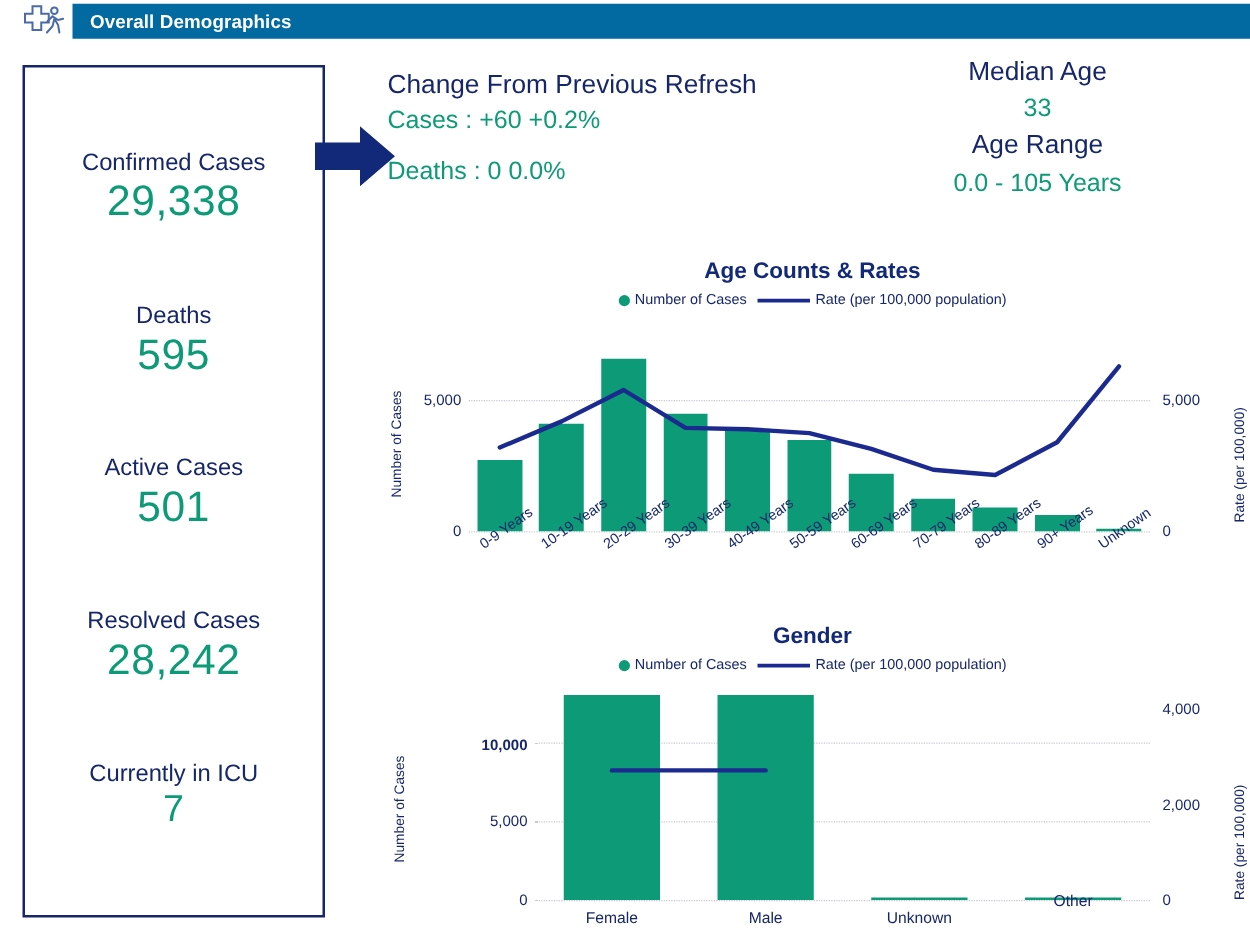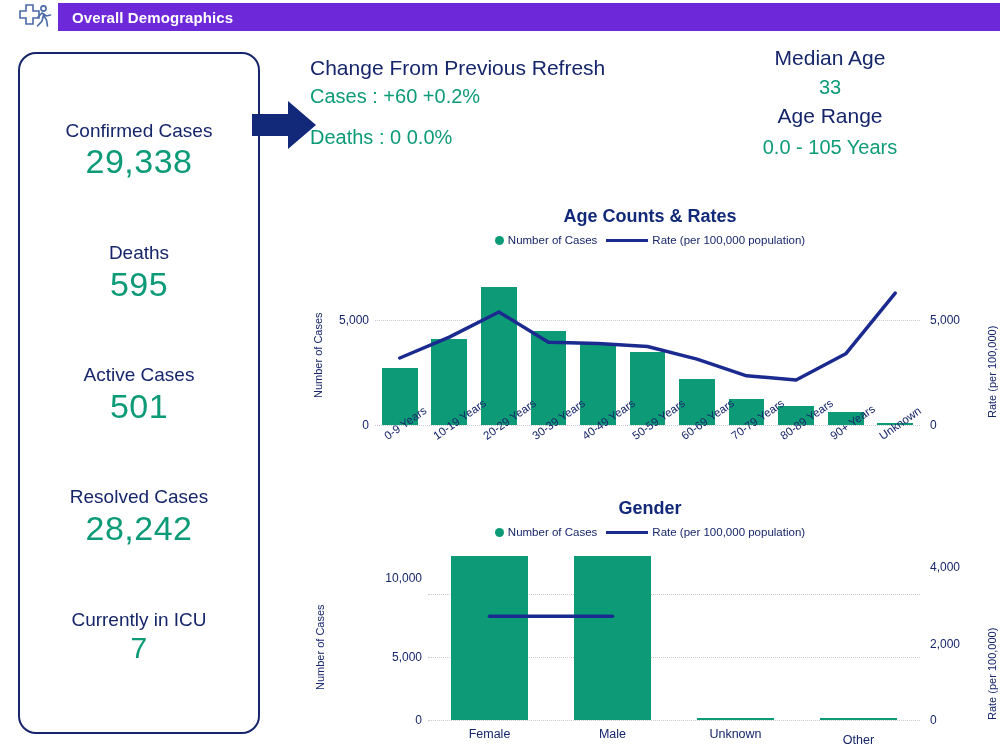--- a/index.html
+++ b/index.html
@@ -13,31 +13,31 @@
   }
   
   .header-bar{
     position:absolute;left:0;top:0;width:1000px;height:36px;
   }
   .logo{
     position:absolute;left:16px;top:2px;width:40px;height:32px;
   }
   .title-band{
     position:absolute;left:58px;top:3px;width:942px;height:28px;
-    background:#6d28d9;
+    background:#0369a1;
     display:flex;align-items:center;
   }
   .title-band .title-text{
     color:#ffffff;font-size:15px;font-weight:bold;margin-left:14px;
     letter-spacing:.1px;
   }
   
   .stats-card{
     position:absolute;left:18px;top:52px;width:242px;height:682px;
-    border:2px solid #16266b;border-radius:18px;background:#fff;
+    border:2px solid #16266b;border-radius:0;background:#fff;
     box-sizing:border-box;
     display:flex;flex-direction:column;justify-content:space-evenly;
     align-items:center;padding:6px 0;
   }
   .stat{ text-align:center; }
   .stat-label{
     font-size:19px;color:#16266b;line-height:1.15;
   }
   .stat-value{
     font-size:34px;color:#0d9b77;line-height:1.2;font-weight:400;
@@ -222,29 +222,29 @@
     </span>
   </div>
   <div class="axis-left-title" style="left:14px;top:62px;height:130px;">Number of Cases</div>
   <div class="axis-right-title" style="right:2px;top:72px;height:150px;">Rate (per 100,000)</div>
   <div class="plot" id="gender-plot" style="left:128px;top:58px;width:492px;height:164px;">
       <div class="gridline" style="top: 164px; width: 492px;"></div>
       <div class="ytick" style="top: 164px; left: -62px; width: 56px;">0</div>
       <div class="gridline" style="top: 100.923px; width: 492px;"></div>
       <div class="ytick" style="top: 100.923px; left: -62px; width: 56px;">5,000</div>
       <div class="gridline" style="top: 37.8462px; width: 492px;"></div>
-      <div class="ytick" style="top: 22px; left: -62px; width: 56px;">10,000</div>
+      <div class="ytick" style="top: 40px; left: -62px; width: 56px; font-weight: bold;">10,000</div>
       <div class="ytick right" style="top: 164px; left: 502px; width: 56px;">0</div>
       <div class="ytick right" style="top: 87.7209px; left: 502px; width: 56px;">2,000</div>
       <div class="ytick right" style="top: 11.4419px; left: 502px; width: 56px;">4,000</div>
       <div class="bar" title="Female: 14500" style="left: 23.37px; width: 76.26px; height: 164px;"></div>
       <div class="bar" title="Male: 14500" style="left: 146.37px; width: 76.26px; height: 164px;"></div>
       <div class="bar" title="Unknown: 50" style="left: 269.37px; width: 76.26px; height: 2px;"></div>
       <div class="bar" title="Other: 50" style="left: 392.37px; width: 76.26px; height: 2px;"></div>
       <svg width="492" height="164" style="position: absolute; left: 0px; top: 0px;">
         <polyline points="61.5,60.3 184.5,60.3" fill="none" stroke="#1b2a8f" stroke-width="3.5" stroke-linejoin="round" stroke-linecap="round"></polyline>
       </svg>
       <div class="xlabel-flat" style="left: 0px; top: 171px; width: 123px;">Female</div>
       <div class="xlabel-flat" style="left: 123px; top: 171px; width: 123px;">Male</div>
       <div class="xlabel-flat" style="left: 246px; top: 171px; width: 123px;">Unknown</div>
-      <div class="xlabel-flat" style="left: 369px; top: 177px; width: 123px;">Other</div>
+      <div class="xlabel-flat" style="left: 369px; top: 158px; width: 123px;">Other</div>
     </div>
 </div>
 
 </body></html>

